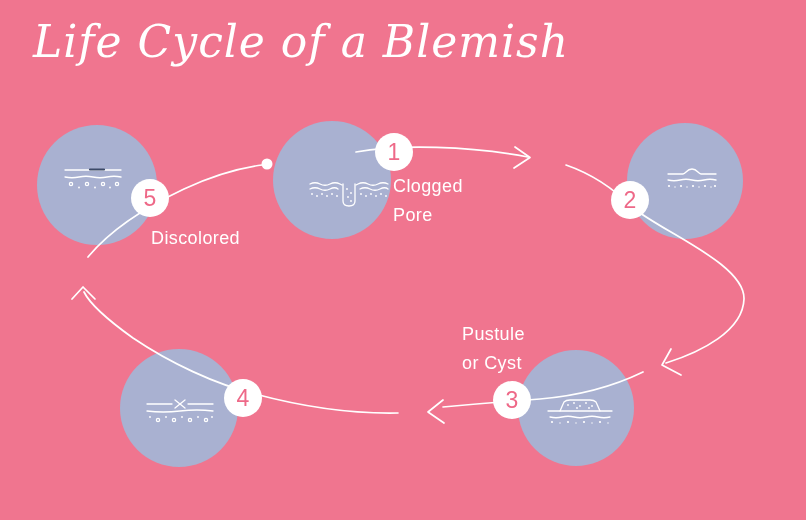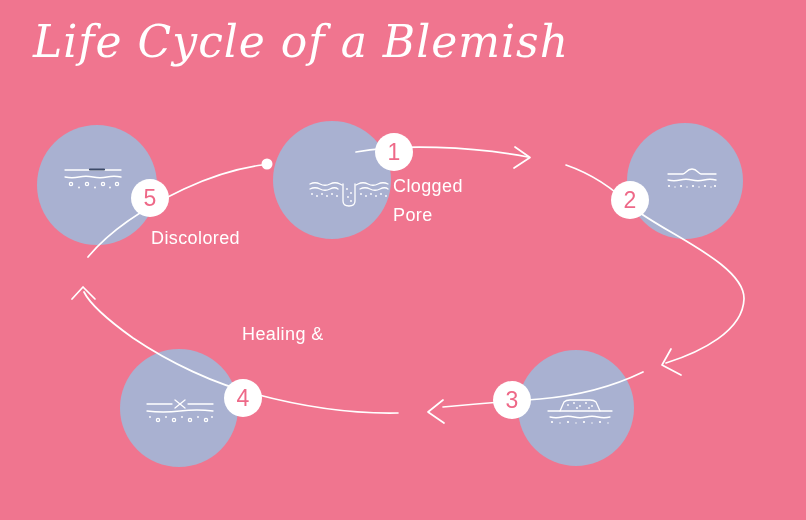--- a/index.html
+++ b/index.html
@@ -188,20 +188,23 @@
   <div class="badge" id="b1">1</div>
   <div class="badge" id="b2">2</div>
   <div class="badge" id="b3">3</div>
   <div class="badge" id="b4">4</div>
   <div class="badge" id="b5">5</div>
 
   <div class="stage-label" id="l1">
     <span>Clogged</span>
     <span>Pore</span>
   </div>
+  <div class="stage-label" id="l3">
+    <span>Pustule</span>
+    <span>or Cyst</span>
+  </div>
   <div class="stage-label" id="l4">
-    <span>Healing &amp;</span>
   </div>
   <div class="stage-label" id="l5">
     <span>Discolored</span>
   </div>
 
 </div>
 
 </body></html>

